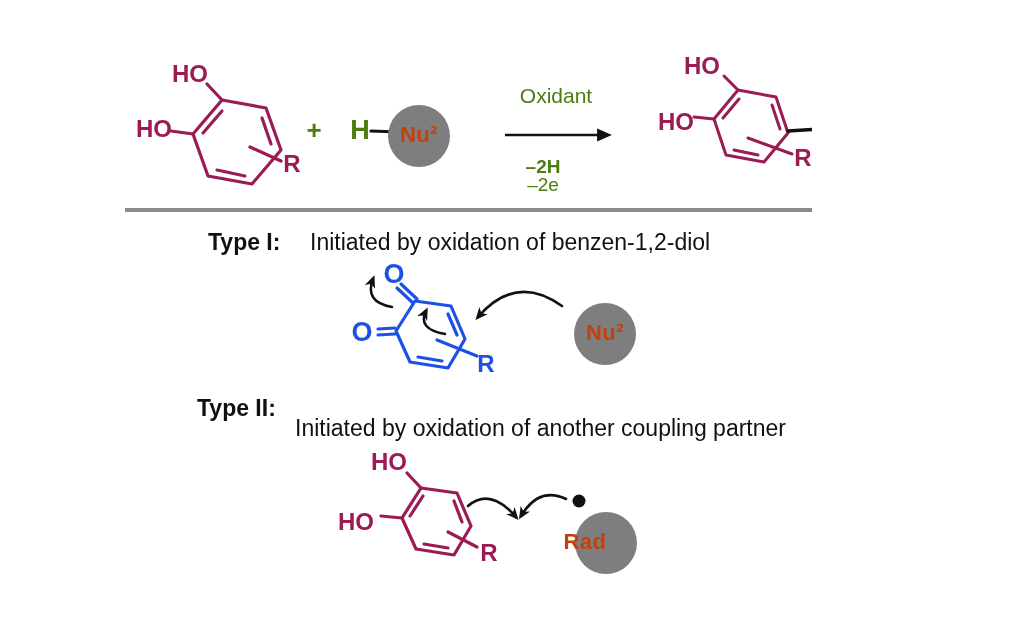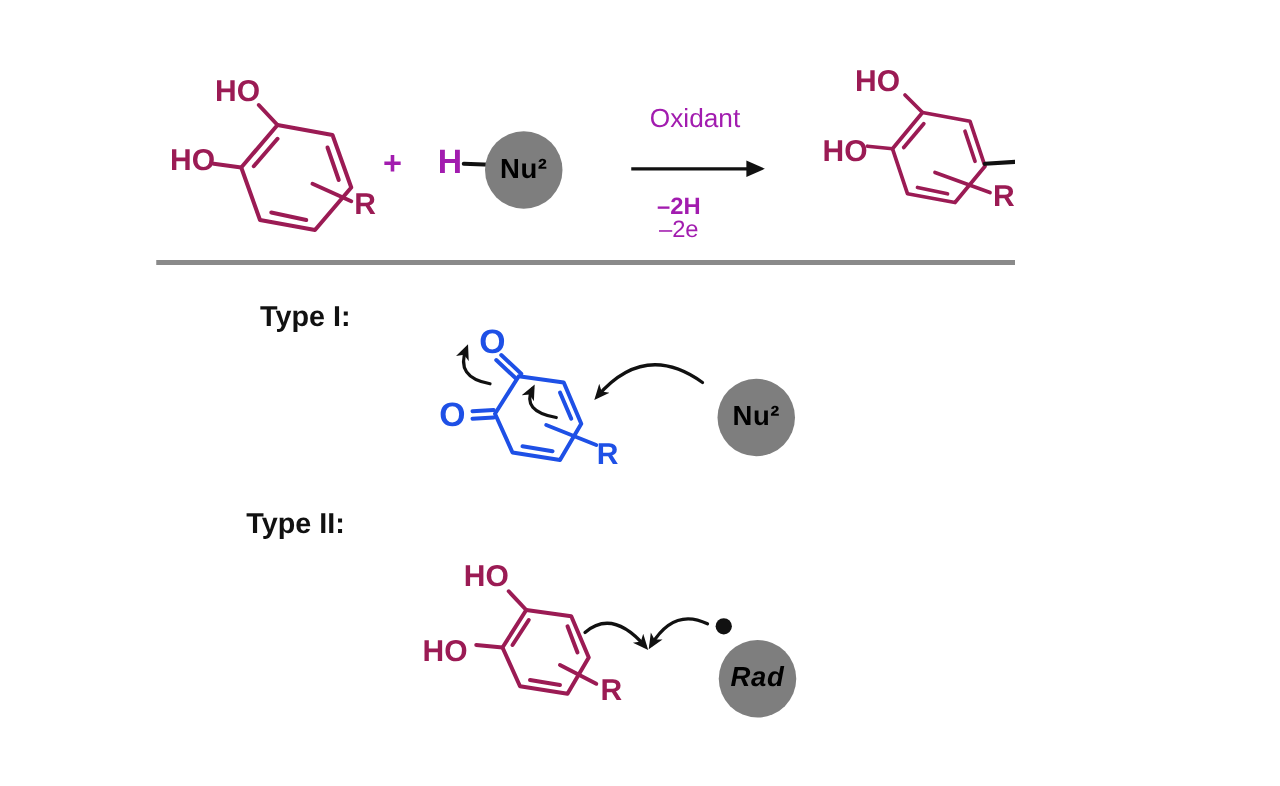--- a/index.html
+++ b/index.html
@@ -11,25 +11,25 @@
     overflow:hidden;
   }
   .canvas svg{position:absolute;left:0;top:0;}
   .lbl{
     position:absolute;
     transform:translate(-50%,-50%);
     white-space:nowrap;
     line-height:1;
     font-family:"Liberation Sans", sans-serif;
   }
-  .left-anchored{transform:translateY(-50%);margin-top:11px;}
+  .left-anchored{transform:translateY(-50%);}
   .maroon{color:#9B1B54;font-weight:bold;}
   .blue{color:#1E50E6;font-weight:bold;}
-  .ink{color:#a21caf;}
-  .white{color:#000000;font-weight:bold;}
+  .ink{color:#4d7c0f;}
+  .white{color:#c2410c;font-weight:bold;}
   .atom{font-size:24px;}
   .oatom{font-size:27px;}
   .circle-lbl{font-size:22px;letter-spacing:0.5px;}
   .hdr-title{font-size:23px;font-weight:bold;color:#111111;}
   .hdr-desc{font-size:23px;color:#111111;}
 </style>
 </head>
 <body>
 
 <div class="canvas">
@@ -122,26 +122,28 @@
   <div class="lbl ink" style="left:556px;top:95px;font-size:21px;">Oxidant</div>
   <div class="lbl ink" style="left:543px;top:166px;font-size:19px;font-weight:bold;">–2H</div>
   <div class="lbl ink" style="left:543px;top:184px;font-size:19px;text-align:right;">–2e</div>
 
   <div class="lbl maroon atom" style="left:702px;top:66px;">HO</div>
   <div class="lbl maroon atom" style="left:676px;top:122px;">HO</div>
   <div class="lbl maroon atom" style="left:803px;top:158px;">R</div>
   <div class="lbl white circle-lbl" style="left:847px;top:129px;">Nu²</div>
 
   <div class="lbl left-anchored hdr-title" style="left:208px;top:242px;">Type I:</div>
+  <div class="lbl left-anchored hdr-desc" style="left:310px;top:242px;">Initiated by oxidation of benzen-1,2-diol</div>
 
   <div class="lbl blue oatom" style="left:394px;top:274px;">O</div>
   <div class="lbl blue oatom" style="left:362px;top:332px;">O</div>
   <div class="lbl blue atom" style="left:486px;top:364px;">R</div>
   <div class="lbl white circle-lbl" style="left:605px;top:333px;">Nu²</div>
 
   <div class="lbl left-anchored hdr-title" style="left:197px;top:408px;">Type II:</div>
+  <div class="lbl left-anchored hdr-desc" style="left:295px;top:428px;">Initiated by oxidation of another coupling partner</div>
 
   <div class="lbl maroon atom" style="left:389px;top:462px;">HO</div>
   <div class="lbl maroon atom" style="left:356px;top:522px;">HO</div>
   <div class="lbl maroon atom" style="left:489px;top:553px;">R</div>
-  <div class="lbl white circle-lbl" style="left:606px;top:542px;font-style:italic;">Rad</div>
+  <div class="lbl white circle-lbl" style="left:585px;top:542px;">Rad</div>
 
 </div>
 
 </body></html>

